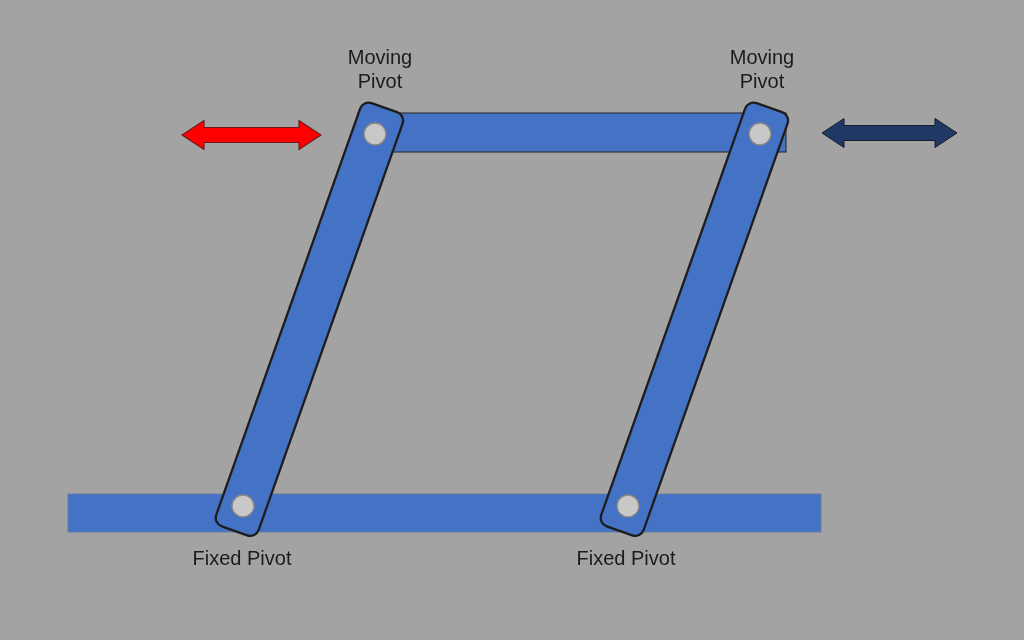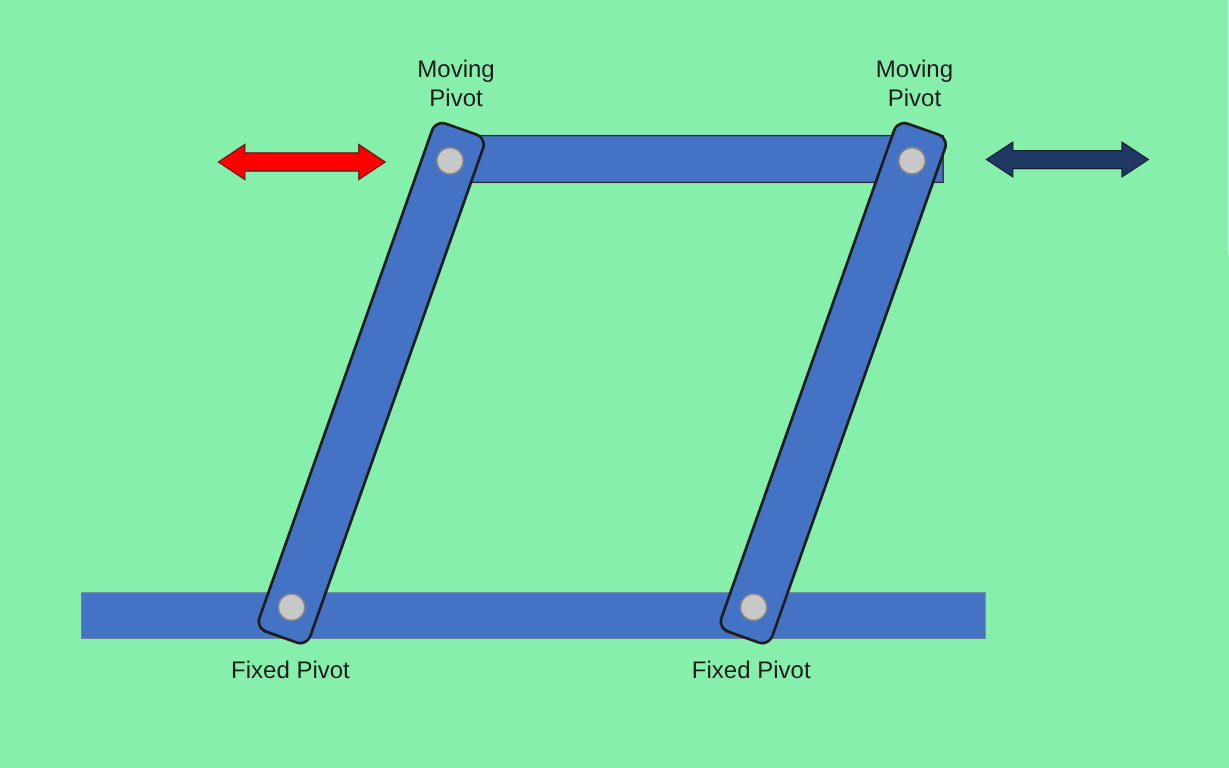--- a/index.html
+++ b/index.html
@@ -5,21 +5,21 @@
   html, body {
     margin: 0;
     padding: 0;
     background: #ffffff;
     font-family: "Liberation Sans", sans-serif;
   }
   .canvas {
     position: relative;
     width: 1024px;
     height: 640px;
-    background: #86efac;
+    background: #a3a3a3;
     overflow: hidden;
   }
   svg { display: block; }
 
   .link-rect   { stroke: #1d1d1d; stroke-width: 2.3; }
   .pivot       { stroke: #858585; stroke-width: 1.4; }
   .arrow-red   { stroke: #6e1a1a; stroke-width: 1.1; }
   .arrow-navy  { stroke: #131c2e; stroke-width: 1;   }
   .bar-top     { stroke: #2d2d2d; stroke-width: 1.1; }
   .bar-ground  { stroke: #6b7da3; stroke-width: 1;   }

